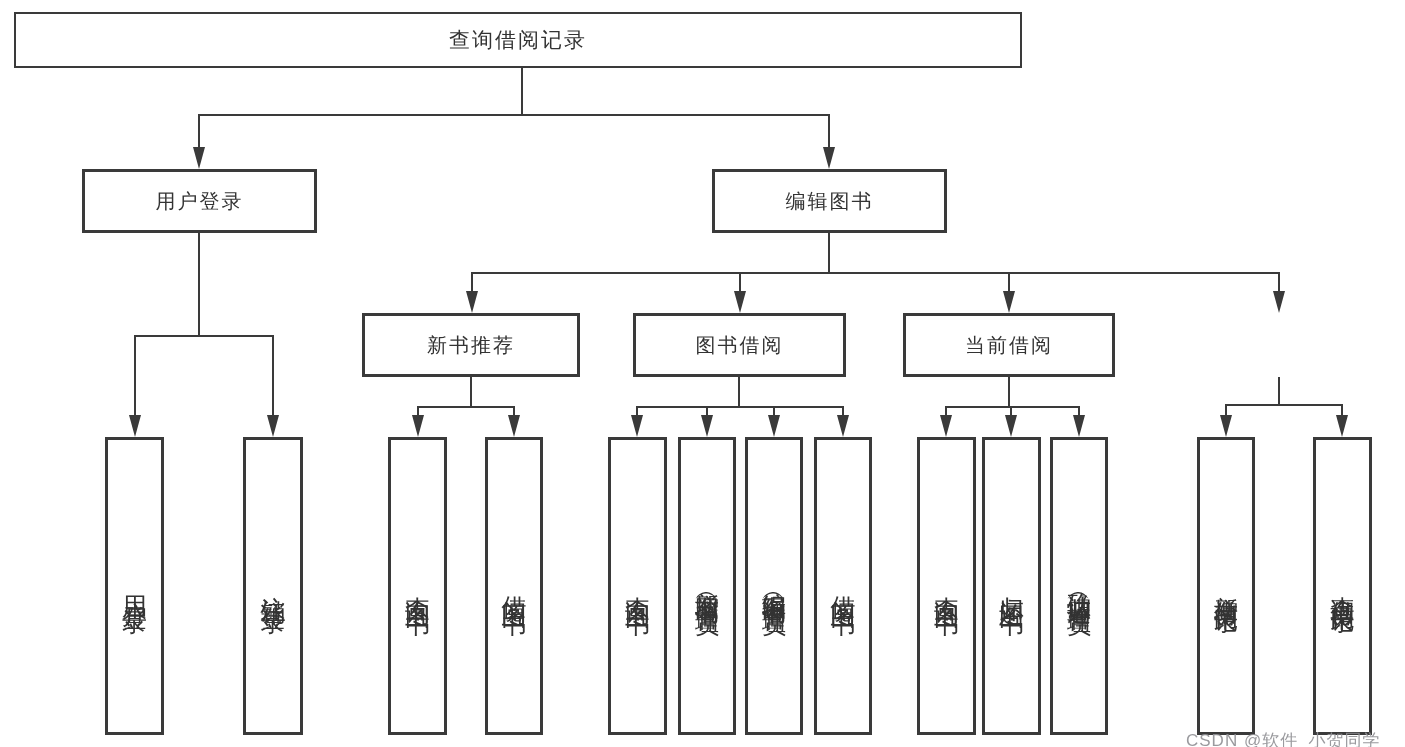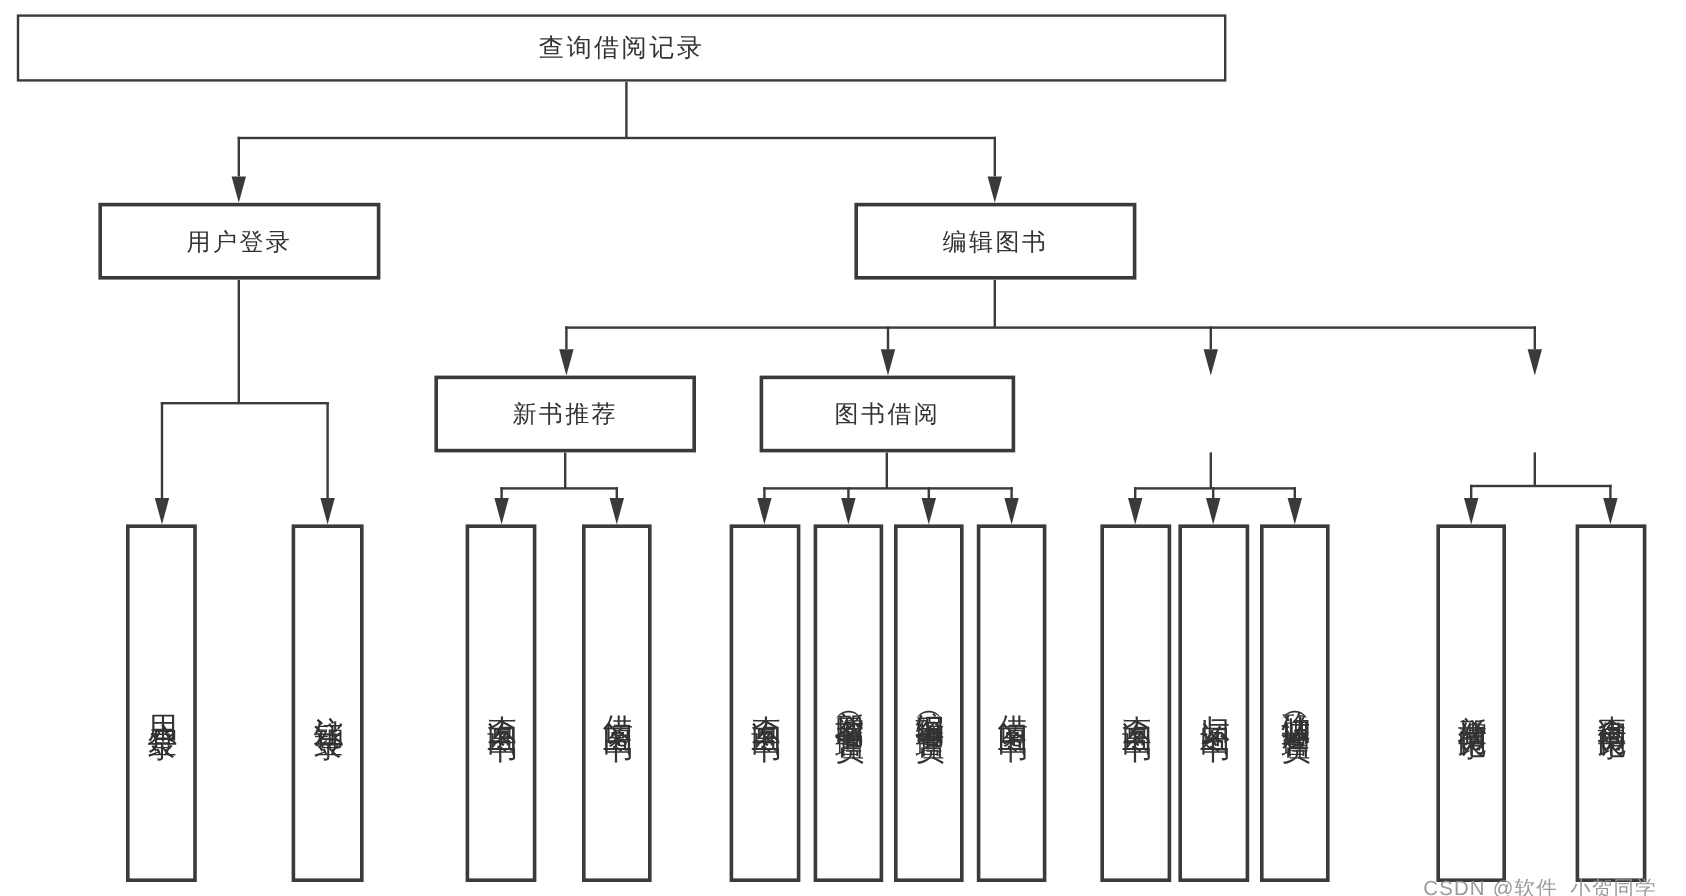--- a/index.html
+++ b/index.html
@@ -66,20 +66,21 @@
   <i class="arr" style="left:466px;top:291px"></i>
   <i class="lv" style="left:739px;top:272px;height:19px"></i>
   <i class="arr" style="left:734px;top:291px"></i>
   <i class="lv" style="left:1008px;top:272px;height:19px"></i>
   <i class="arr" style="left:1003px;top:291px"></i>
   <i class="lv" style="left:1278px;top:272px;height:19px"></i>
   <i class="arr" style="left:1273px;top:291px"></i>
 
   <div class="box" style="left:633px;top:313px;width:213px;height:64px">图书借阅</div>
   <div class="box" style="left:362px;top:313px;width:218px;height:64px">新书推荐</div>
+  <div class="box" style="left:903px;top:313px;width:212px;height:64px">当前借阅</div>
 
   <i class="lv" style="left:470px;top:377px;height:30px"></i>
   <i class="lh" style="left:417px;top:406px;width:98px"></i>
   <i class="lv" style="left:417px;top:406px;height:9px"></i>
   <i class="arr" style="left:412px;top:415px"></i>
   <i class="lv" style="left:513px;top:406px;height:9px"></i>
   <i class="arr" style="left:508px;top:415px"></i>
 
   <i class="lv" style="left:738px;top:377px;height:30px"></i>
   <i class="lh" style="left:636px;top:406px;width:208px"></i>

